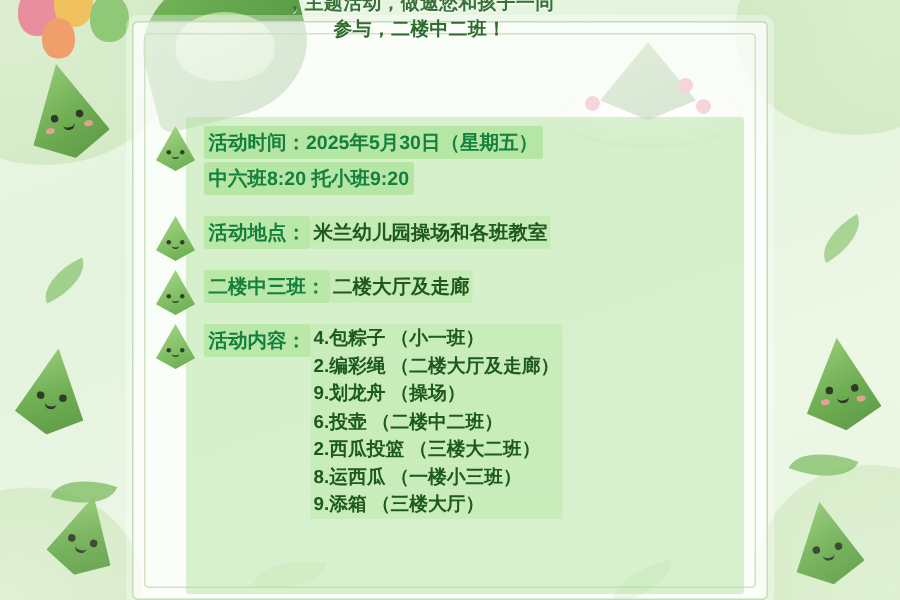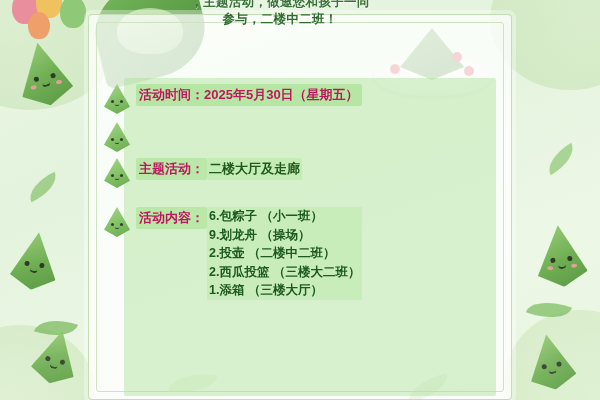--- a/index.html
+++ b/index.html
@@ -203,21 +203,21 @@
   .row-badge .eye { position:absolute; width:3px;height:3px;background:#31402a;border-radius:50%; top:52%;}
   .row-badge .eye.l{left:27%;} .row-badge .eye.r{right:27%;}
   .row-badge .mo { position:absolute; width:5px;height:3px;border-bottom:1.5px solid #31402a;border-radius:0 0 6px 6px; left:50%;transform:translateX(-50%); top:63%;}
 
   .row-body {
     margin-left: 32px;
   }
   .hl {
     display: inline-block;
     background: #b9e8a9;
-    color: #be185d;
+    color: #15803d;
     font-weight: 700;
     font-size: 13px;
     line-height: 20px;
     padding: 1px 3px;
     border-radius: 2px;
     white-space: nowrap;
   }
   .row-text {
     display: inline-block;
     color: #20591f;
@@ -362,59 +362,65 @@
     <div class="row">
       <div class="row-badge">
         <div class="zb">
             <span class="eye l"></span>
             <span class="eye r"></span>
             <span class="mo"></span>
           </div>
       </div>
       <div class="row-body time-block">
         <span class="ln"><span class="hl">活动时间：2025年5月30日（星期五）</span></span>
+        <span class="ln"><span class="hl">中六班8:20   托小班9:20</span></span>
       </div>
     </div>
 
     <div class="row" style="margin-top:14px;">
       <div class="row-badge">
         <div class="zb">
             <span class="eye l"></span>
             <span class="eye r"></span>
             <span class="mo"></span>
           </div>
       </div>
+      <div class="row-body">
+        <span class="hl">活动地点：</span><span class="row-text">米兰幼儿园操场和各班教室</span>
+      </div>
     </div>
 
     <div class="row" style="margin-top:12px;">
       <div class="row-badge">
         <div class="zb">
             <span class="eye l"></span>
             <span class="eye r"></span>
             <span class="mo"></span>
           </div>
       </div>
       <div class="row-body">
-        <span class="hl">主题活动：</span><span class="row-text">二楼大厅及走廊</span>
-      </div>
-    </div>
-
-    <div class="row content-row" style="margin-top:25px;text-decoration:underline;">
+        <span class="hl">二楼中三班：</span><span class="row-text">二楼大厅及走廊</span>
+      </div>
+    </div>
+
+    <div class="row content-row" style="margin-top:12px;text-decoration:underline;">
       <div class="row-badge">
         <div class="zb">
             <span class="eye l"></span>
             <span class="eye r"></span>
             <span class="mo"></span>
           </div>
       </div>
       <div class="row-body">
         <span class="hl label">活动内容：</span><ul class="act-list">
-          <li>6.包粽子 （小一班）</li>
+          <li>4.包粽子 （小一班）</li>
+          <li>2.编彩绳 （二楼大厅及走廊）</li>
           <li>9.划龙舟 （操场）</li>
-          <li>2.投壶 （二楼中二班）</li>
+          <li>6.投壶 （二楼中二班）</li>
           <li>2.西瓜投篮 （三楼大二班）</li>
-          <li>1.添箱 （三楼大厅）</li>
+          <li>8.运西瓜 （一楼小三班）</li>
+          <li>9.添箱 （三楼大厅）</li>
         </ul>
       </div>
     </div>
 
   </div>
 </div>
 
 </body></html>

